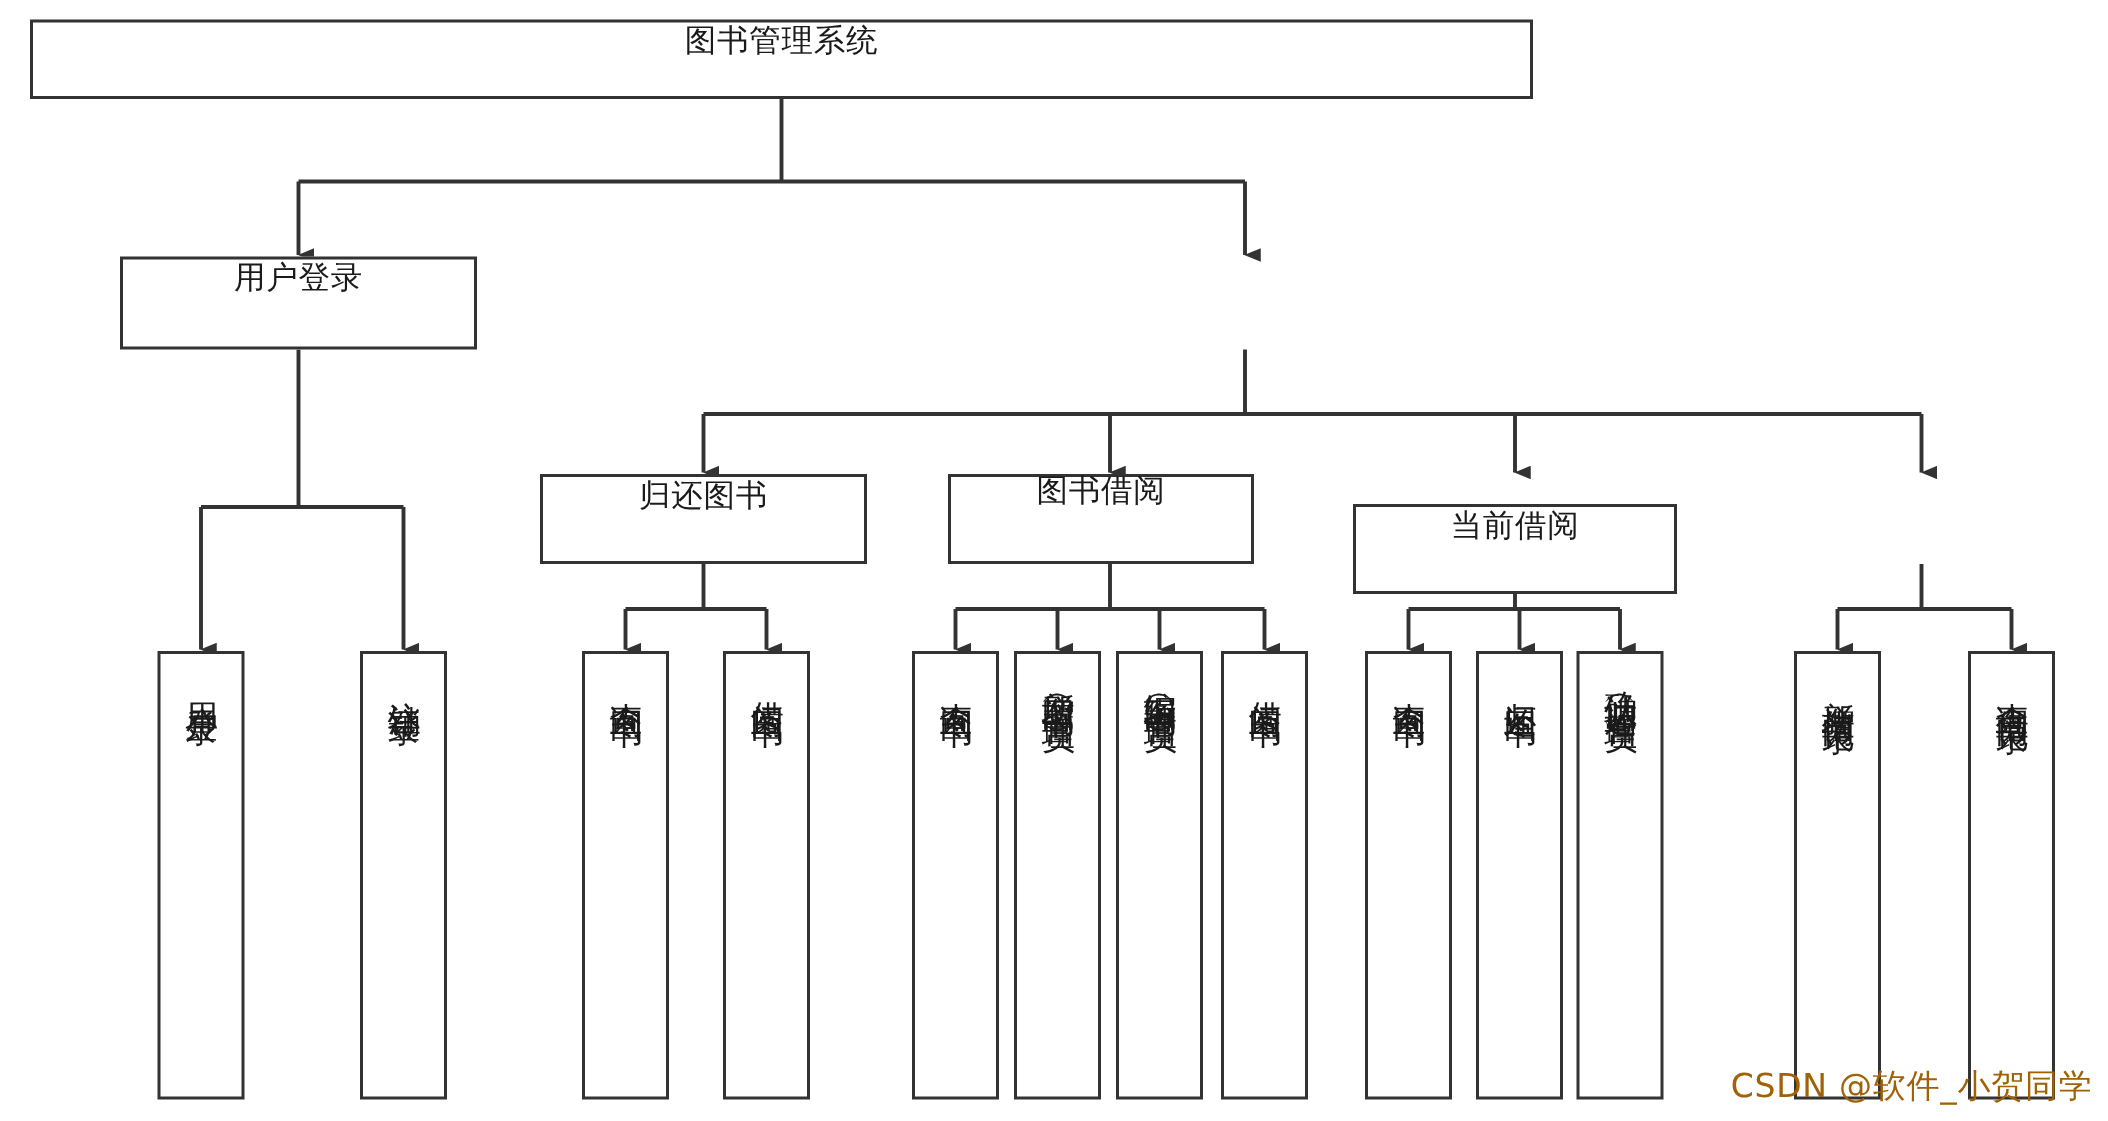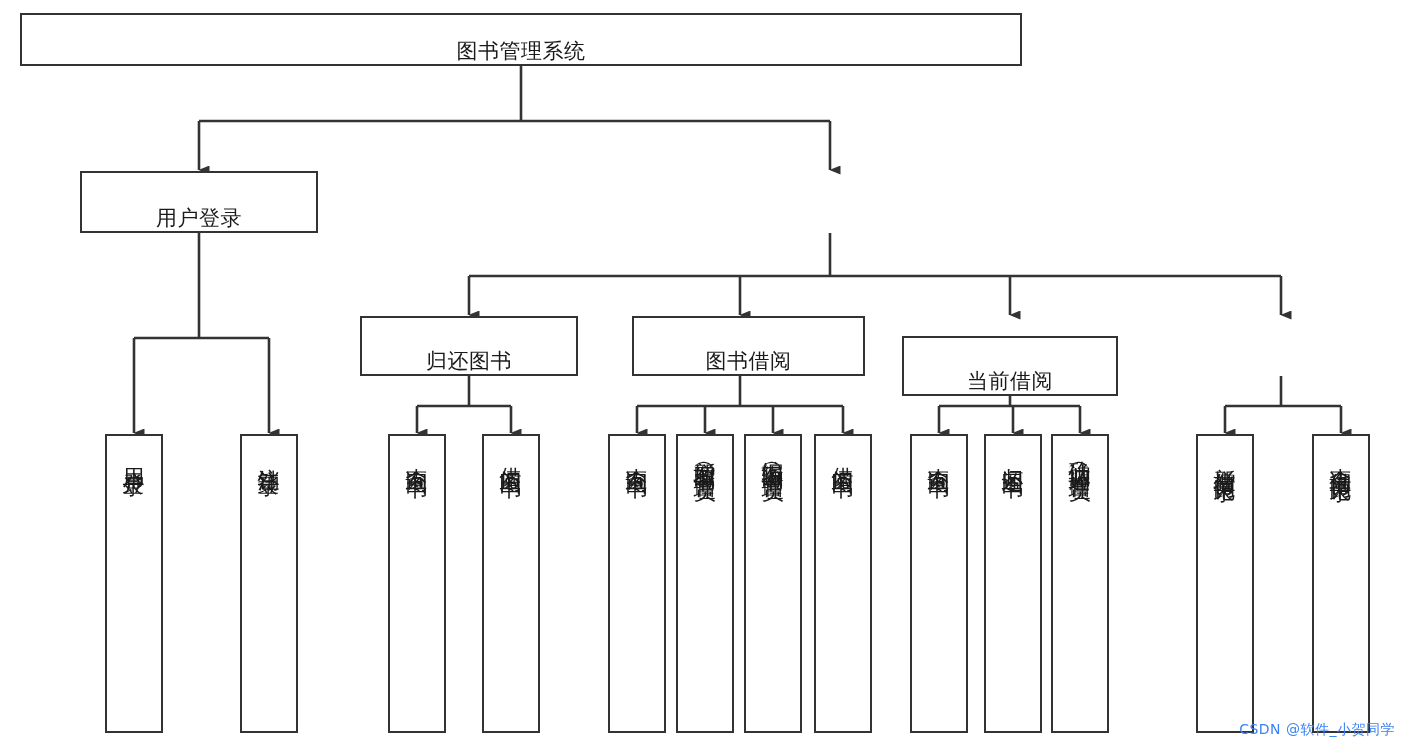--- a/index.html
+++ b/index.html
@@ -26,21 +26,21 @@
     width: 1405px;
     height: 747px;
     pointer-events: none;
   }
   .node {
     position: absolute;
     box-sizing: border-box;
     background: #ffffff;
     border: 2px solid #333333;
     display: flex;
-    align-items: flex-end;
+    align-items: flex-start;
     justify-content: center;
     color: #1a1a1a;
     z-index: 2;
   }
   .node .node-label {
     display: block;
     text-align: center;
     line-height: 1.18;
     letter-spacing: 0.5px;
   }
@@ -63,22 +63,22 @@
   .node.vertical.mid .node-label {
     margin-top: 14%;
   }
   .node.vertical.tall .node-label {
     margin-top: 2%;
   }
   #watermark {
     position: absolute;
     right: 10px;
     bottom: 8px;
-    font-size: 14px;
-    color: #3b82f6;
+    font-size: 22px;
+    color: #a16207;
     letter-spacing: 0.5px;
     z-index: 5;
     white-space: nowrap;
   }
 </style>
 </head>
 <body>
 
 <div id="diagram-root">
 
@@ -131,21 +131,21 @@
 
   <div class="node horizontal" style="left: 80px; top: 171px; width: 238px; height: 62px;">
     <span class="node-label">用户登录</span>
   </div>
 
 
   <div class="node horizontal" style="left: 360px; top: 316px; width: 218px; height: 60px;">
     <span class="node-label">归还图书</span>
   </div>
 
-  <div class="node horizontal" style="left: 632px; top: 316px; width: 233px; height: 60px;">
+  <div class="node horizontal" style="left: 632px; top: 316px; width: 204px; height: 60px; font-family: Liberation Mono, monospace;">
     <span class="node-label">图书借阅</span>
   </div>
 
   <div class="node horizontal" style="left: 902px; top: 316px; width: 216px; height: 60px; margin-top: 20px;">
     <span class="node-label">当前借阅</span>
   </div>
 
 
   <div class="node vertical mid" style="left: 105px; top: 434px; width: 58px; height: 299px;">
     <span class="node-label">用户登录</span>

